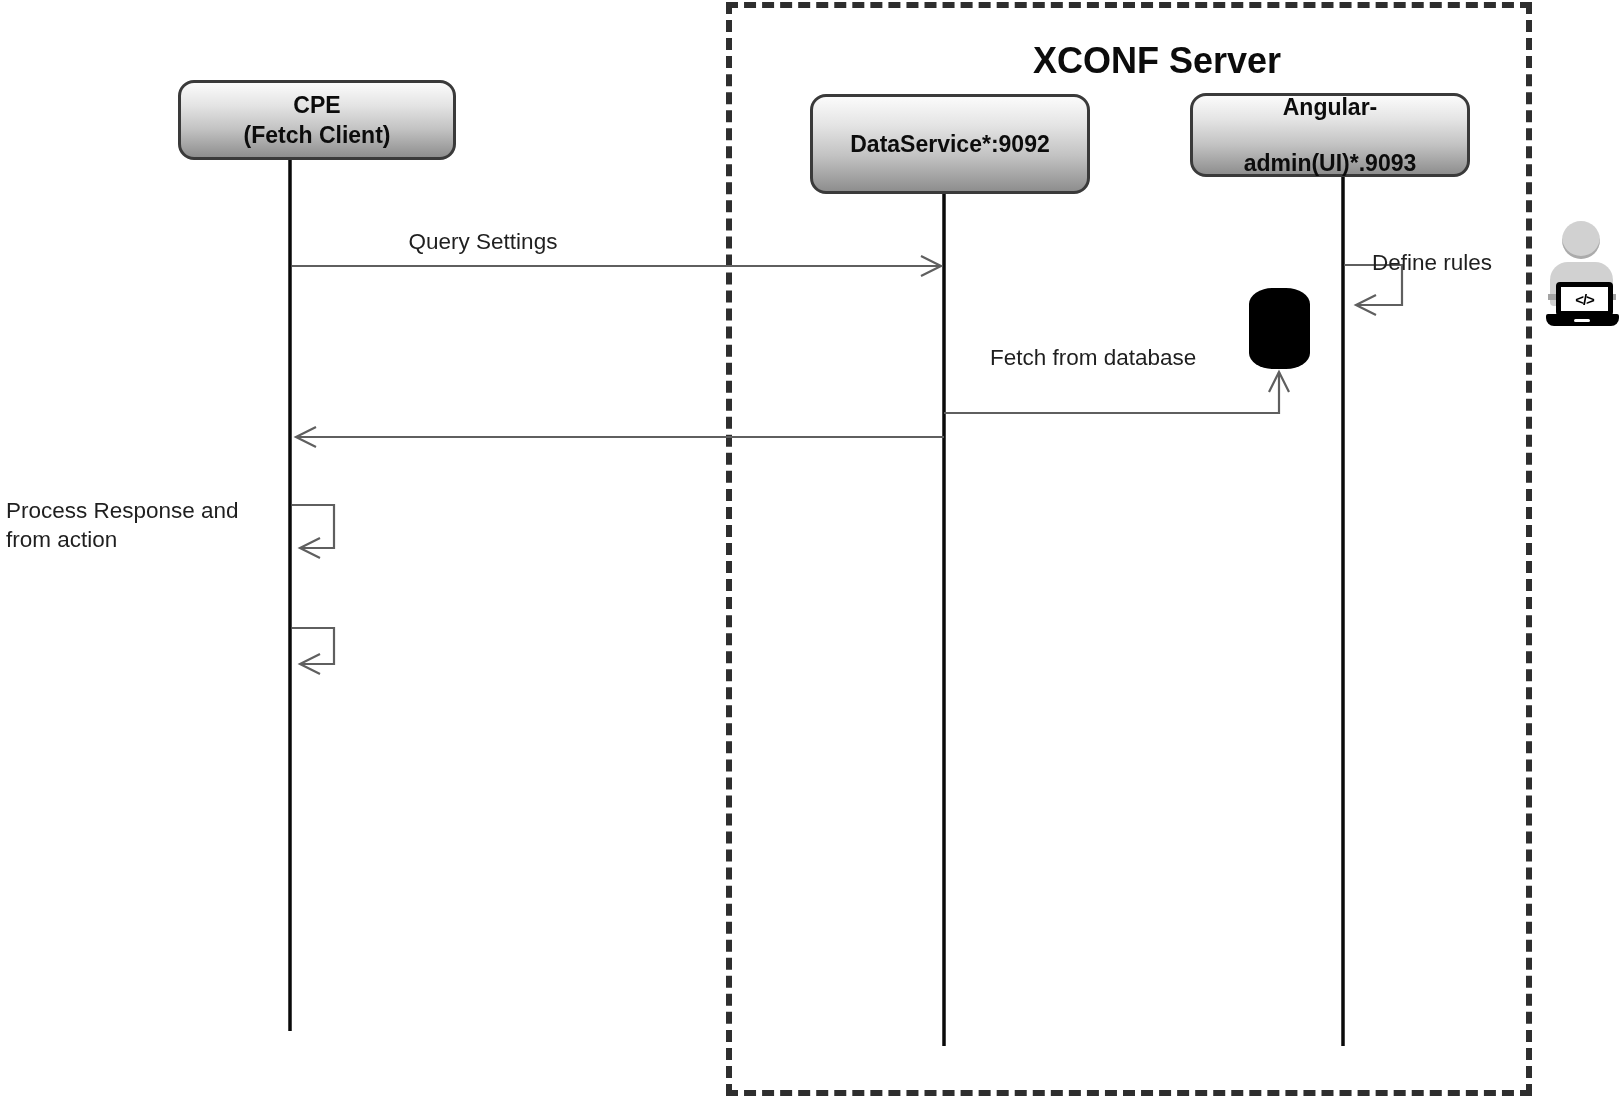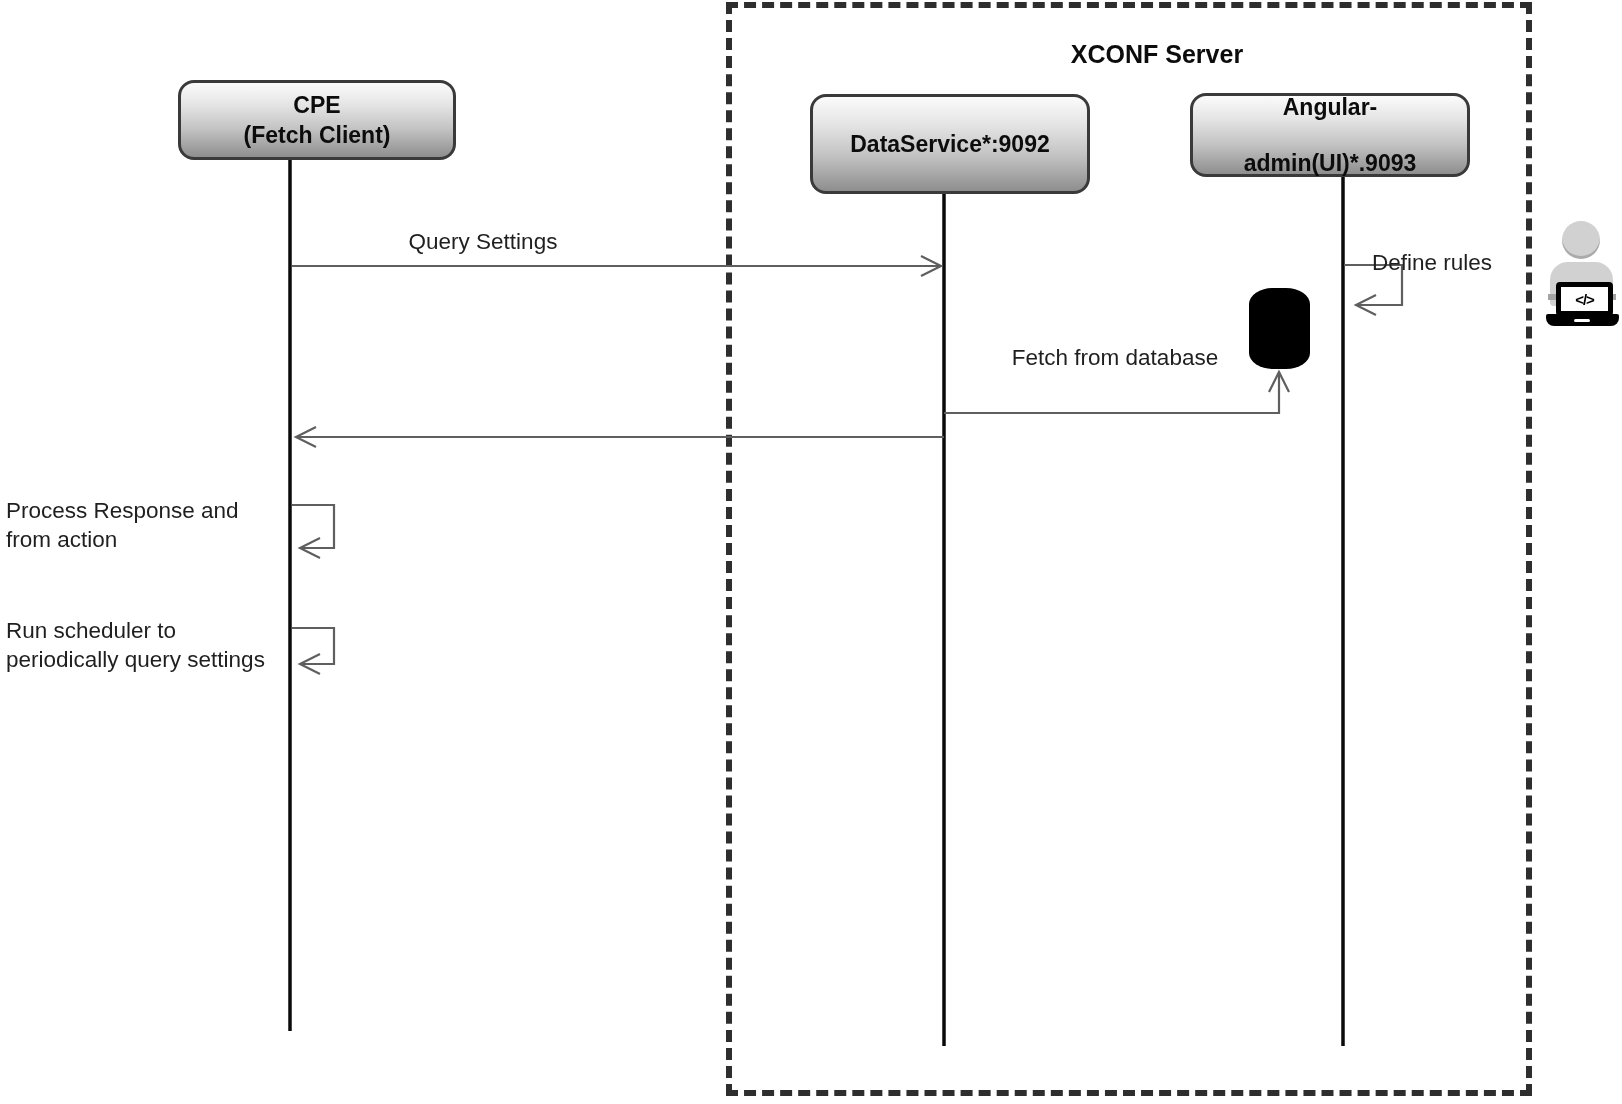--- a/index.html
+++ b/index.html
@@ -6,36 +6,36 @@
   .canvas{
     position:relative;width:1622px;height:1104px;background:#fff;
     font-family:"Liberation Sans",sans-serif;color:#1f1f1f;overflow:hidden;
   }
   .boundary{
     position:absolute;left:726px;top:2px;width:806px;height:1094px;
     border:6px dashed #2e2e2e;box-sizing:border-box;z-index:0;
   }
   .title{
     position:absolute;left:957px;top:40px;width:400px;text-align:center;
-    font-size:25px;font-weight:bold;color:#0c0c0c;z-index:2;
+    font-size:36px;font-weight:bold;color:#0c0c0c;z-index:2;
   }
   svg.lines{position:absolute;left:0;top:0;z-index:1;}
   .actor{
     position:absolute;box-sizing:border-box;border:3px solid #3a3a3a;border-radius:16px;
     background:linear-gradient(180deg,#fbfbfb 0%,#e4e4e4 30%,#c3c3c3 62%,#8e8e8e 100%);
     display:flex;flex-direction:column;align-items:center;justify-content:center;
     font-size:23px;font-weight:bold;color:#0c0c0c;line-height:30px;text-align:center;z-index:2;
   }
   .actor-cpe{left:150px;top:80px;width:278px;height:80px;margin-left:28px;}
   .actor-ds{left:810px;top:94px;width:280px;height:100px;}
   .actor-ng{left:1190px;top:93px;width:280px;height:84px;gap:26px;}
   .msg-label{position:absolute;font-size:22.5px;color:#1f1f1f;line-height:28px;z-index:2;white-space:nowrap;}
   .lbl-query{left:323px;top:228px;width:320px;text-align:center;}
   .lbl-json{left:320px;top:401px;width:320px;text-align:center;}
-  .lbl-fetch{left:990px;top:344px;width:250px;text-align:center;}
+  .lbl-fetch{left:990px;top:344px;width:250px;text-align:left;}
   .lbl-define{left:1372px;top:249px;}
   .lbl-process{left:6px;top:496px;line-height:29px;}
   .lbl-scheduler{left:6px;top:616px;line-height:29px;}
   .db{
     position:absolute;left:1249px;top:288px;width:61px;height:81px;
     background:#000;border-radius:24px/16px;z-index:2;
   }
   .dev{position:absolute;left:1540px;top:218px;width:82px;height:112px;z-index:3;}
   .dev-head{position:absolute;left:22px;top:3px;width:38px;height:38px;border-radius:50%;
     background:#d1d1d1;box-shadow:inset 0 -3px 0 rgba(0,0,0,0.18);}
@@ -89,24 +89,20 @@
     <span>admin(UI)*.9093</span>
   </div>
 
   <div class="msg-label lbl-query">Query Settings</div>
   <div class="msg-label lbl-fetch">Fetch from database</div>
   <div class="msg-label lbl-define">Define rules</div>
   <div class="msg-label lbl-process">
     <div>Process Response and</div>
     <div>from action</div>
   </div>
-  <div class="msg-label lbl-scheduler">
-    <div>Run scheduler to</div>
-    <div>periodically query settings</div>
-  </div>
 
   <div class="db"></div>
 
   <div class="dev">
     <div class="dev-torso"></div>
     <div class="dev-head"></div>
     <div class="dev-arm"></div>
     <div class="dev-screen">&lt;/&gt;</div>
     <div class="dev-base"></div>
     <div class="dev-base-dash"></div>

